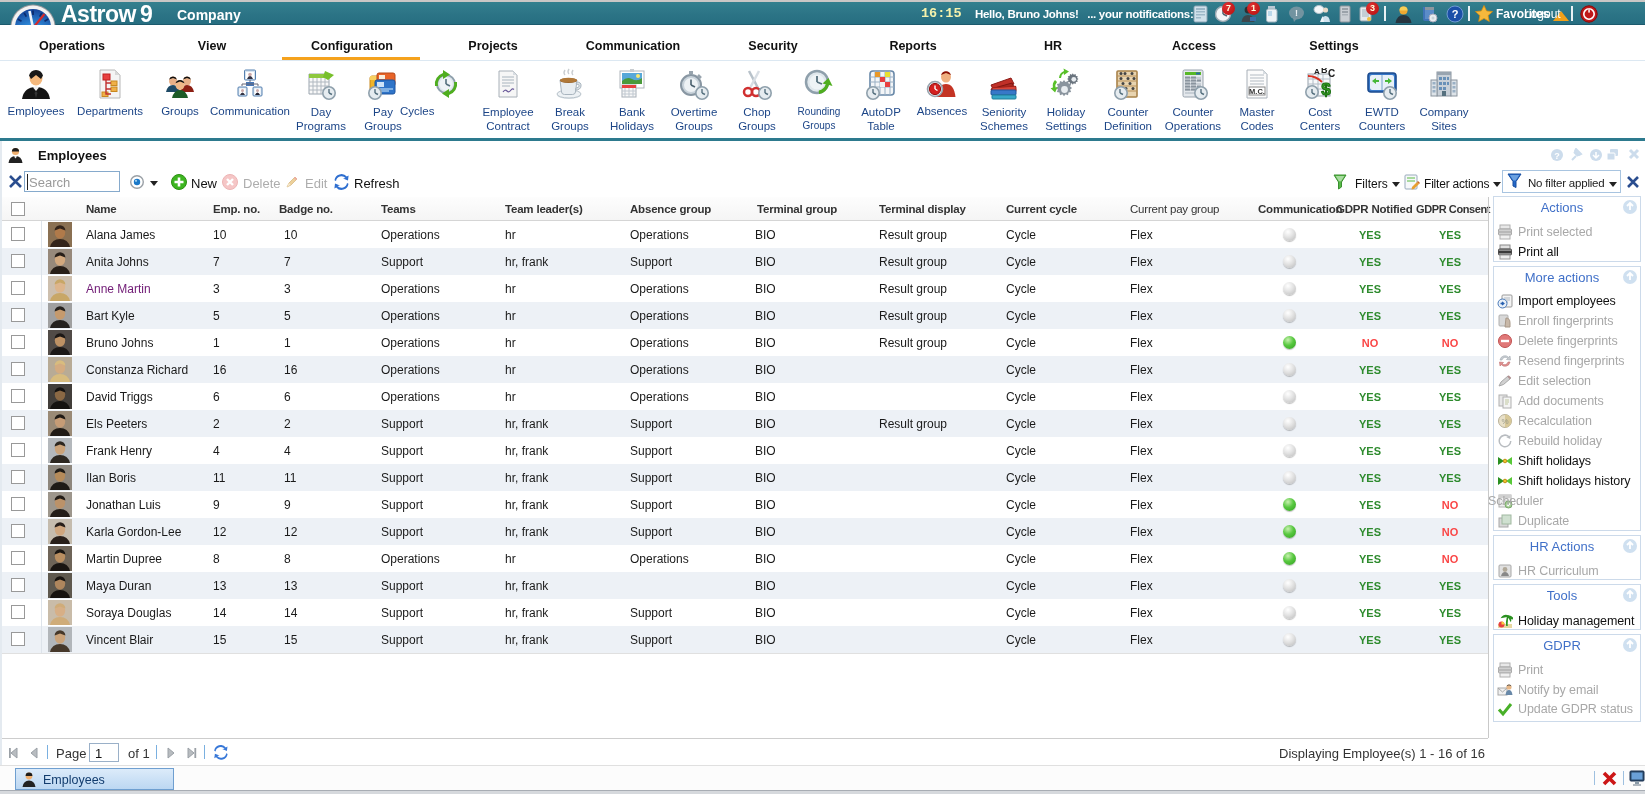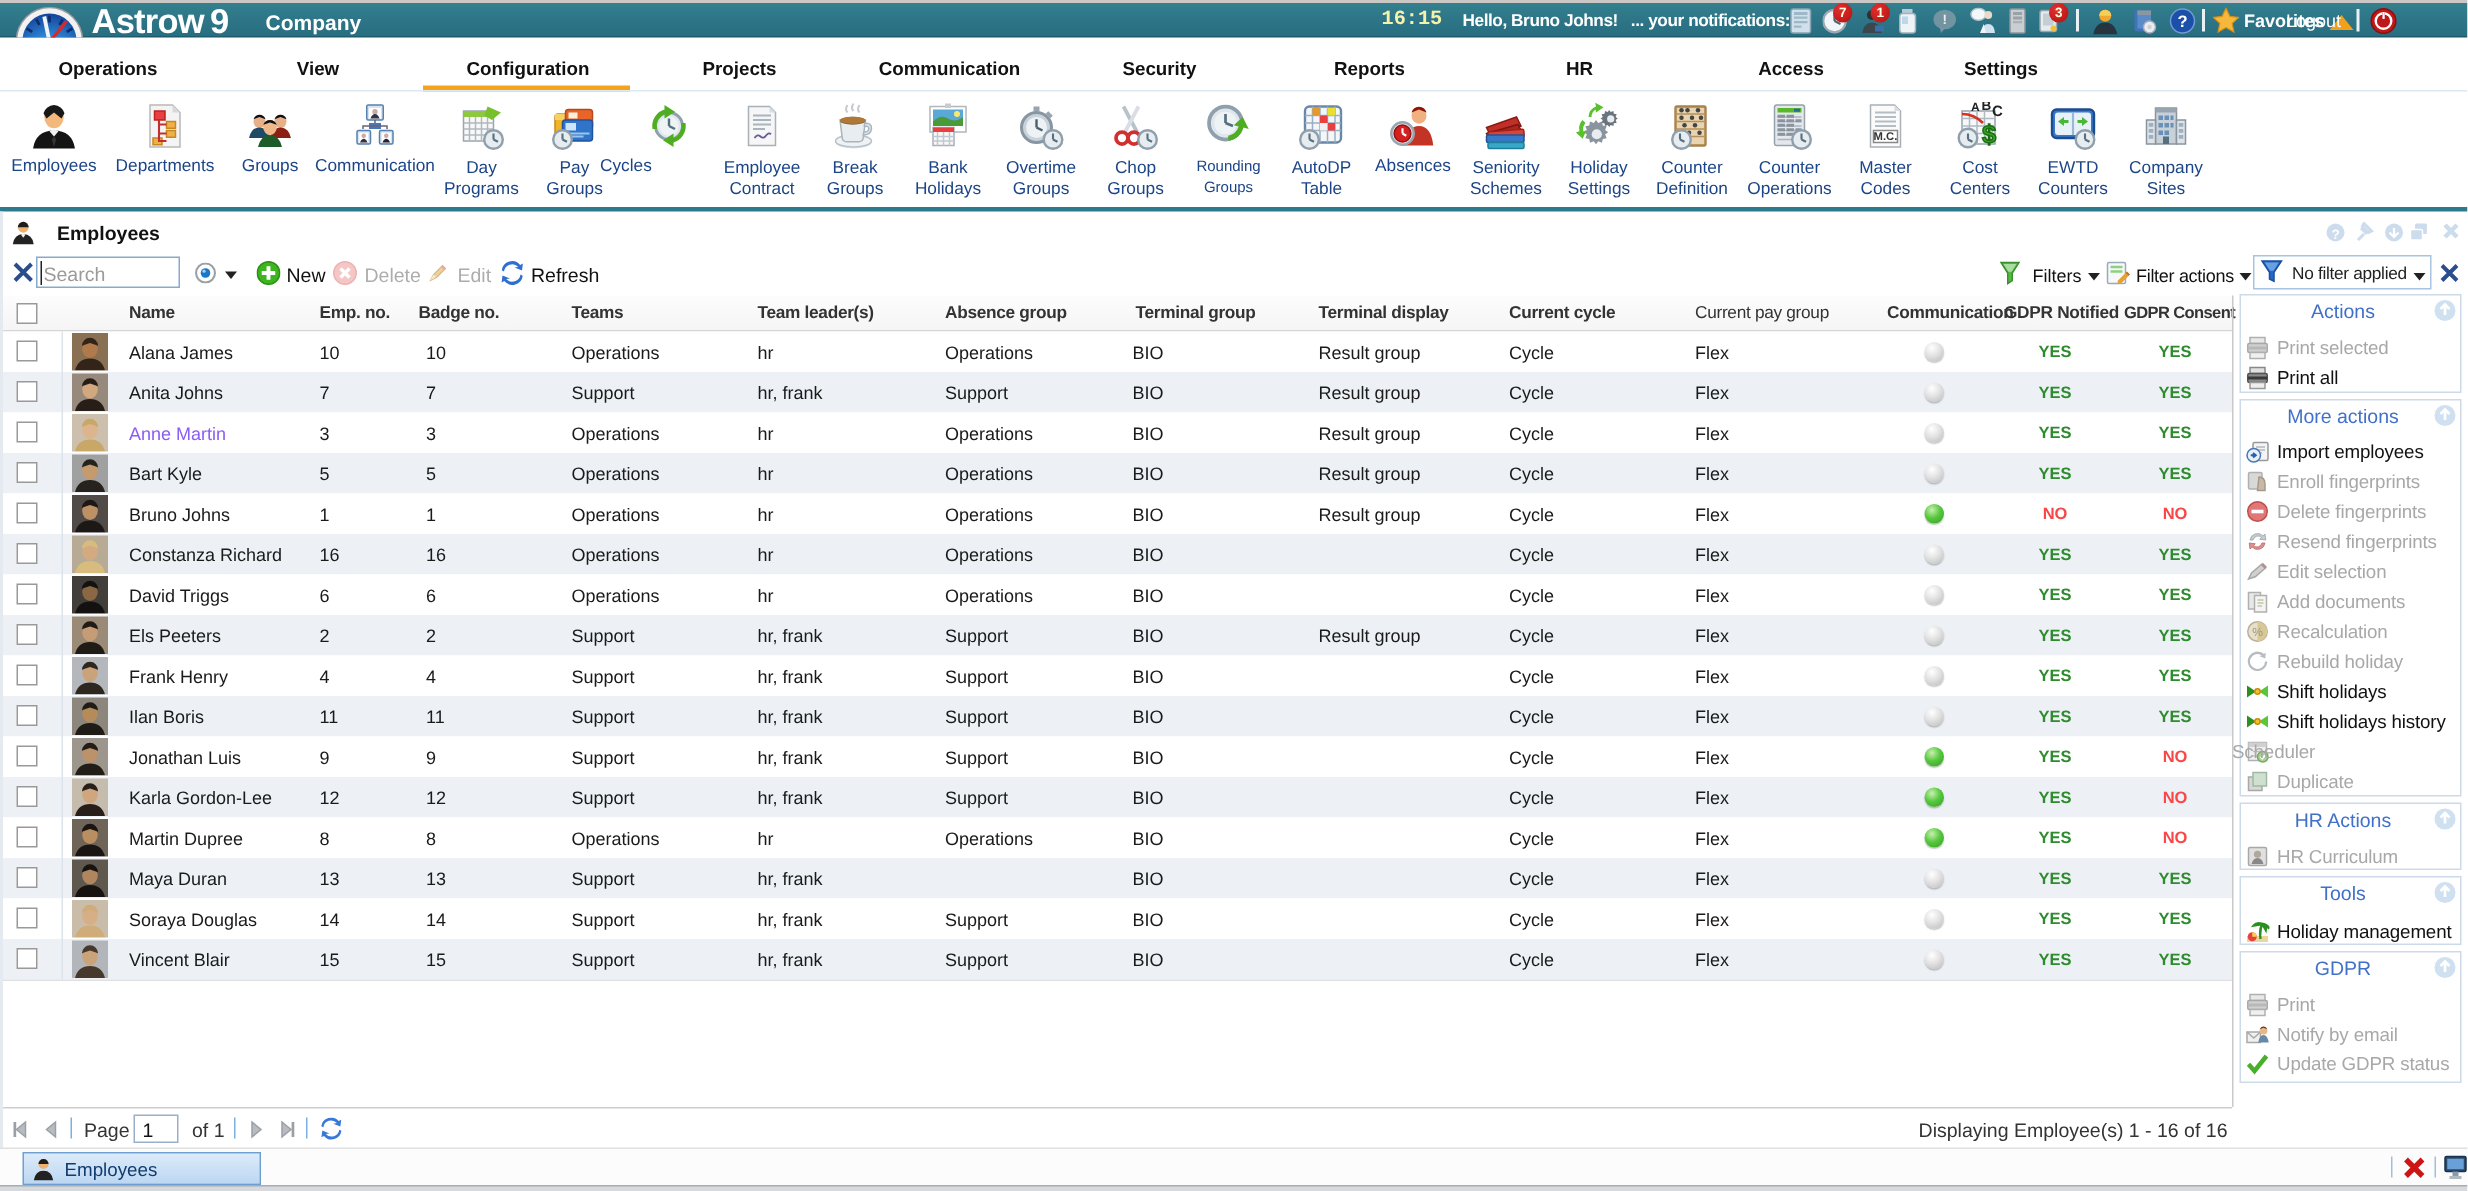--- a/index.html
+++ b/index.html
@@ -570,21 +570,21 @@
 <div class="abs" style="left:1283px;top:255px;width:13px;height:13px;border-radius:7px;background:radial-gradient(circle at 38% 30%,#ffffff,#e2e2e2 45%,#b8b8b8);box-shadow:0 1px 1px rgba(0,0,0,.25)"></div>
 <div class="abs" style="left:1336px;top:256px;width:68px;text-align:center;font-size:11px;font-weight:bold;color:#2e8b2e">YES</div>
 <div class="abs" style="left:1416px;top:256px;width:68px;text-align:center;font-size:11px;font-weight:bold;color:#2e8b2e">YES</div>
 <div class="abs" style="left:2px;top:275px;width:1486px;height:27px;background:#ffffff"></div>
 <div class="abs" style="left:11px;top:281px;width:14px;height:14px;border:1px solid #999;background:#fff"></div>
 <div class="abs" style="left:48px;top:276px;width:24px;height:25px;background:#cdbfae;overflow:hidden"><svg width="24" height="25">
       <ellipse cx="12" cy="10.5" rx="5.2" ry="6.2" fill="#ddb58c"></ellipse>
       <path d="M12 3.2 a5.4 5.4 0 0 1 5.4 5.4 l-1.4 -0.6 -4 -1.4 -4 1.4 -1.4 0.6 a5.4 5.4 0 0 1 5.4 -5.4" fill="#c8a767"></path>
       <path d="M2 25 q2 -8 10 -8 q8 0 10 8 Z" fill="#c8a767"></path>
     </svg></div>
-<div class="abs" style="left:86px;top:282px;font-size:12px;color:#8b5cf6">Anne Martin</div>
+<div class="abs" style="left:86px;top:282px;font-size:12px;color:#701a75">Anne Martin</div>
 <div class="abs" style="left:213px;top:282px;font-size:12px;color:#1a1a1a">3</div>
 <div class="abs" style="left:284px;top:282px;font-size:12px;color:#1a1a1a">3</div>
 <div class="abs" style="left:381px;top:282px;font-size:12px;color:#1a1a1a">Operations</div>
 <div class="abs" style="left:505px;top:282px;font-size:12px;color:#1a1a1a">hr</div>
 <div class="abs" style="left:630px;top:282px;font-size:12px;color:#1a1a1a">Operations</div>
 <div class="abs" style="left:755px;top:282px;font-size:12px;color:#1a1a1a">BIO</div>
 <div class="abs" style="left:879px;top:282px;font-size:12px;color:#1a1a1a">Result group</div>
 <div class="abs" style="left:1006px;top:282px;font-size:12px;color:#1a1a1a">Cycle</div>
 <div class="abs" style="left:1130px;top:282px;font-size:12px;color:#1a1a1a">Flex</div>
 <div class="abs" style="left:1283px;top:282px;width:13px;height:13px;border-radius:7px;background:radial-gradient(circle at 38% 30%,#ffffff,#e2e2e2 45%,#b8b8b8);box-shadow:0 1px 1px rgba(0,0,0,.25)"></div>

